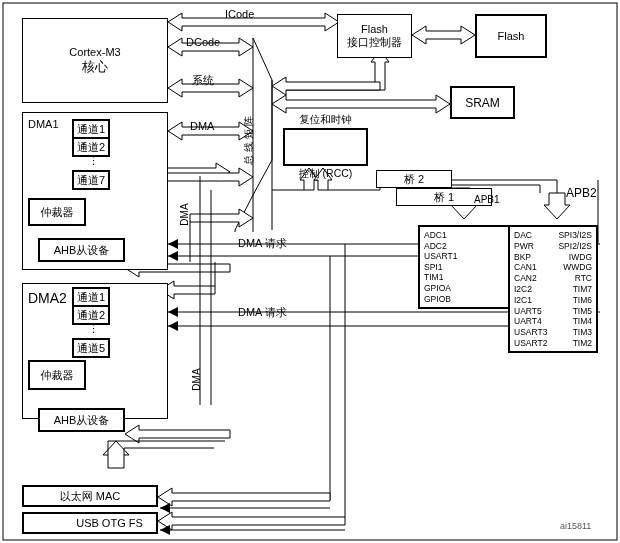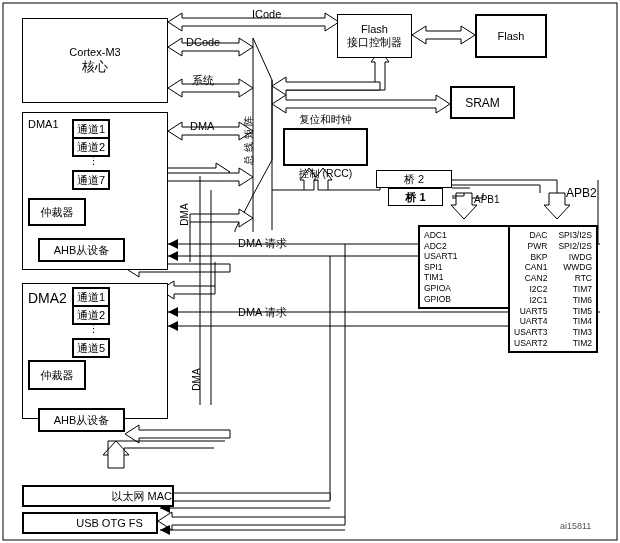--- a/index.html
+++ b/index.html
@@ -204,21 +204,21 @@
 
   <div class="blk b2 ctr" style="left:283px;top:128px;width:85px;height:38px;flex-direction:column;gap:40px;">
     <div class="lbl" style="position:static;font-size:10.5px;">复位和时钟</div>
     <div class="lbl" style="position:static;font-size:10.5px;">控制 (RCC)</div>
   </div>
 
   <div class="blk b1 ctr" style="left:376px;top:170px;width:76px;height:18px;">
     <span class="lbl" style="position:static;font-size:11px;">桥 2</span>
   </div>
 
-  <div class="blk b1 ctr" style="left:388px;top:188px;width:55px;height:18px;font-weight:bold;">
+  <div class="blk b1 ctr" style="left:396px;top:188px;width:96px;height:18px;">
     <span class="lbl" style="position:static;font-size:11px;">桥 1</span>
   </div>
 
   <div style="position:absolute;left:242px;top:84px;width:14px;height:110px;">
     <div class="vert" style="position:absolute;left:-48px;top:48px;width:110px;text-align:center;font-size:10px;letter-spacing:3px;">总线矩阵</div>
   </div>
 
   <div class="blk b1" style="left:22px;top:112px;width:146px;height:158px;"></div>
   <span class="lbl" style="left:28px;top:118px;font-size:11px;">DMA1</span>
 
@@ -256,21 +256,21 @@
   </div>
 
   <div class="blk b2 ctr" style="left:28px;top:360px;width:58px;height:30px;">
     <span class="lbl" style="position:static;font-size:11px;">仲裁器</span>
   </div>
 
   <div class="blk b2 ctr" style="left:38px;top:408px;width:87px;height:24px;">
     <span class="lbl" style="position:static;font-size:11px;">AHB从设备</span>
   </div>
 
-  <div class="blk b2 ctr" style="left:22px;top:485px;width:152px;height:22px;justify-content:flex-end;">
+  <div class="blk b2 ctr" style="left:22px;top:485px;width:136px;height:22px;">
     <span class="lbl" style="position:static;font-size:11px;">以太网 MAC</span>
   </div>
   <div class="blk b2 ctr" style="left:22px;top:512px;width:136px;height:22px;padding-left:39px;">
     <span class="lbl" style="position:static;font-size:11px;">USB OTG FS</span>
   </div>
 
   <div class="blk b2" style="left:418px;top:225px;width:92px;height:84px;">
     <div style="position:relative;width:100%;height:100%;">
       <div style="position:absolute;left:4px;top:3px;font-size:8.5px;line-height:10.6px;text-align:left;">
         <div>ADC1</div>
@@ -279,21 +279,21 @@
         <div>SPI1</div>
         <div>TIM1</div>
         <div>GPIOA</div>
         <div>GPIOB</div>
       </div>
     </div>
   </div>
 
   <div class="blk b2" style="left:508px;top:225px;width:90px;height:128px;">
     <div style="position:relative;width:100%;height:100%;">
-      <div style="position:absolute;left:4px;top:3px;font-size:8.5px;line-height:10.8px;text-align:right;">
+      <div style="position:absolute;left:4px;top:3px;font-size:8.5px;line-height:10.8px;text-align:left;">
         <div>DAC</div>
         <div>PWR</div>
         <div>BKP</div>
         <div>CAN1</div>
         <div>CAN2</div>
         <div>I2C2</div>
         <div>I2C1</div>
         <div>UART5</div>
         <div>UART4</div>
         <div>USART3</div>
@@ -308,21 +308,21 @@
         <div>TIM7</div>
         <div>TIM6</div>
         <div>TIM5</div>
         <div>TIM4</div>
         <div>TIM3</div>
         <div>TIM2</div>
       </div>
     </div>
   </div>
 
-  <span class="lbl" style="left:225px;top:8px;font-size:11px;margin-left:27px;">ICode</span>
+  <span class="lbl" style="left:225px;top:8px;font-size:11px;">ICode</span>
   <span class="lbl" style="left:186px;top:36px;font-size:11px;">DCode</span>
   <span class="lbl" style="left:192px;top:73px;font-size:11px;">系统</span>
   <span class="lbl" style="left:190px;top:120px;font-size:11px;">DMA</span>
 
   <div style="position:absolute;left:178px;top:195px;width:12px;height:40px;">
     <div class="vert" style="position:absolute;left:-14px;top:14px;width:40px;text-align:center;font-size:10px;">DMA</div>
   </div>
   <div style="position:absolute;left:190px;top:360px;width:12px;height:40px;">
     <div class="vert" style="position:absolute;left:-14px;top:14px;width:40px;text-align:center;font-size:10px;">DMA</div>
   </div>

